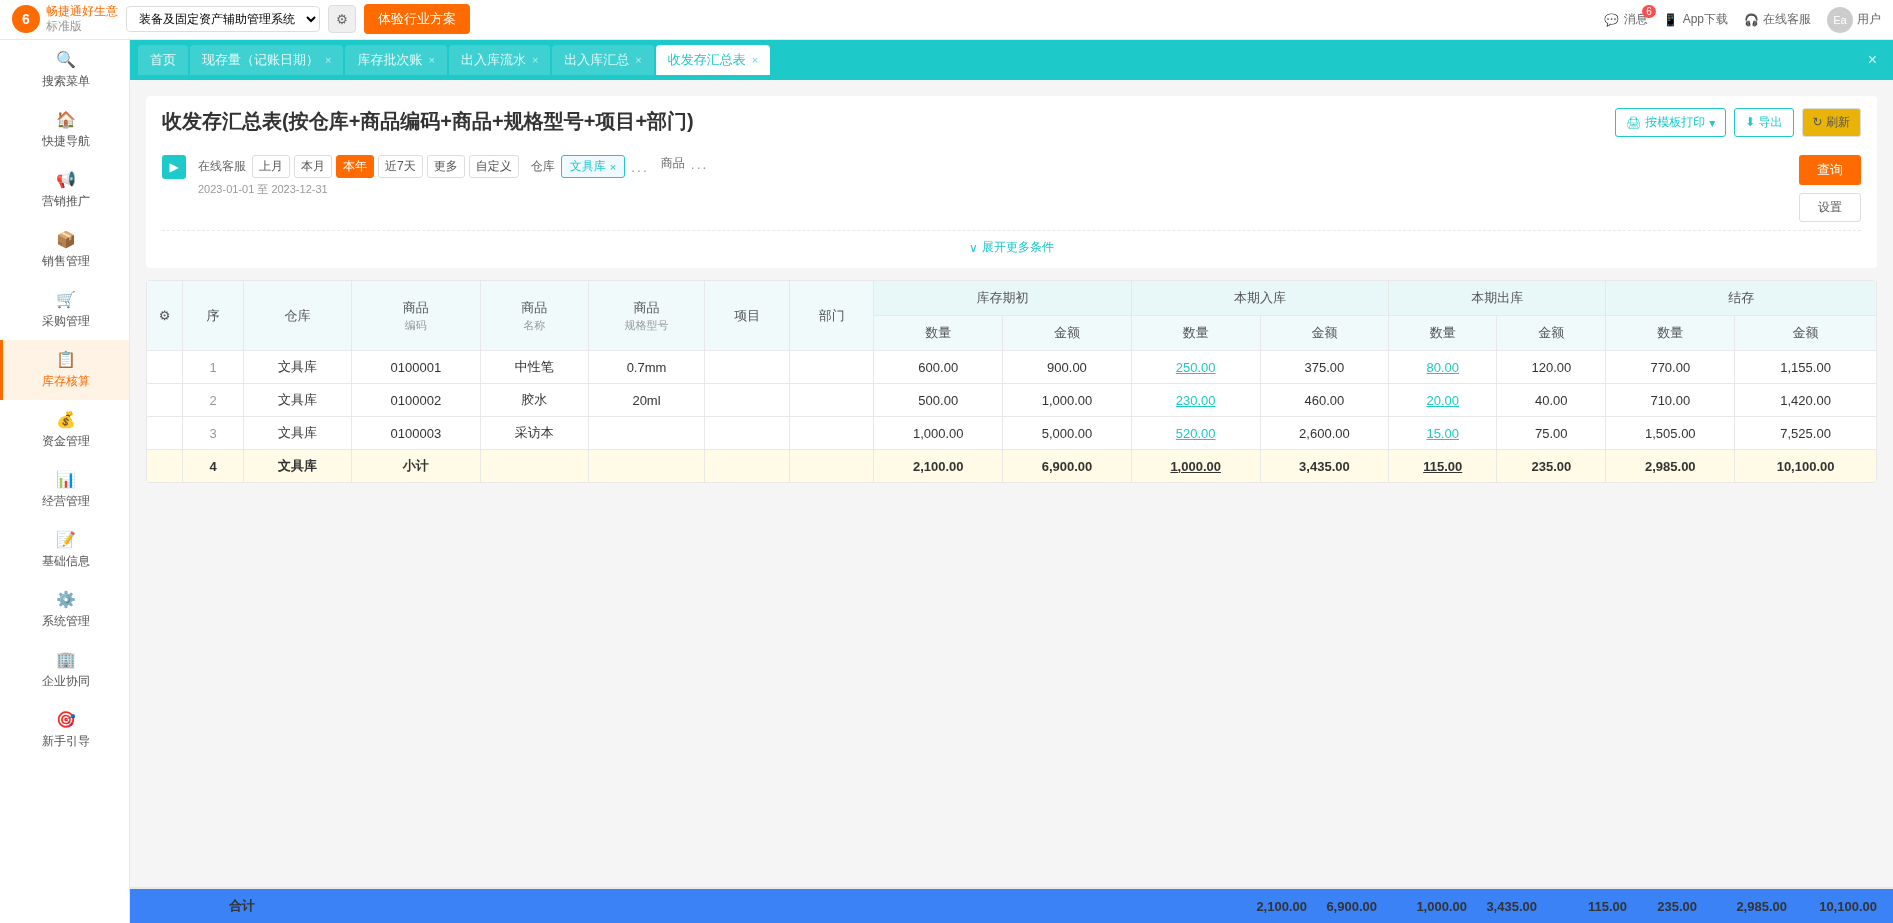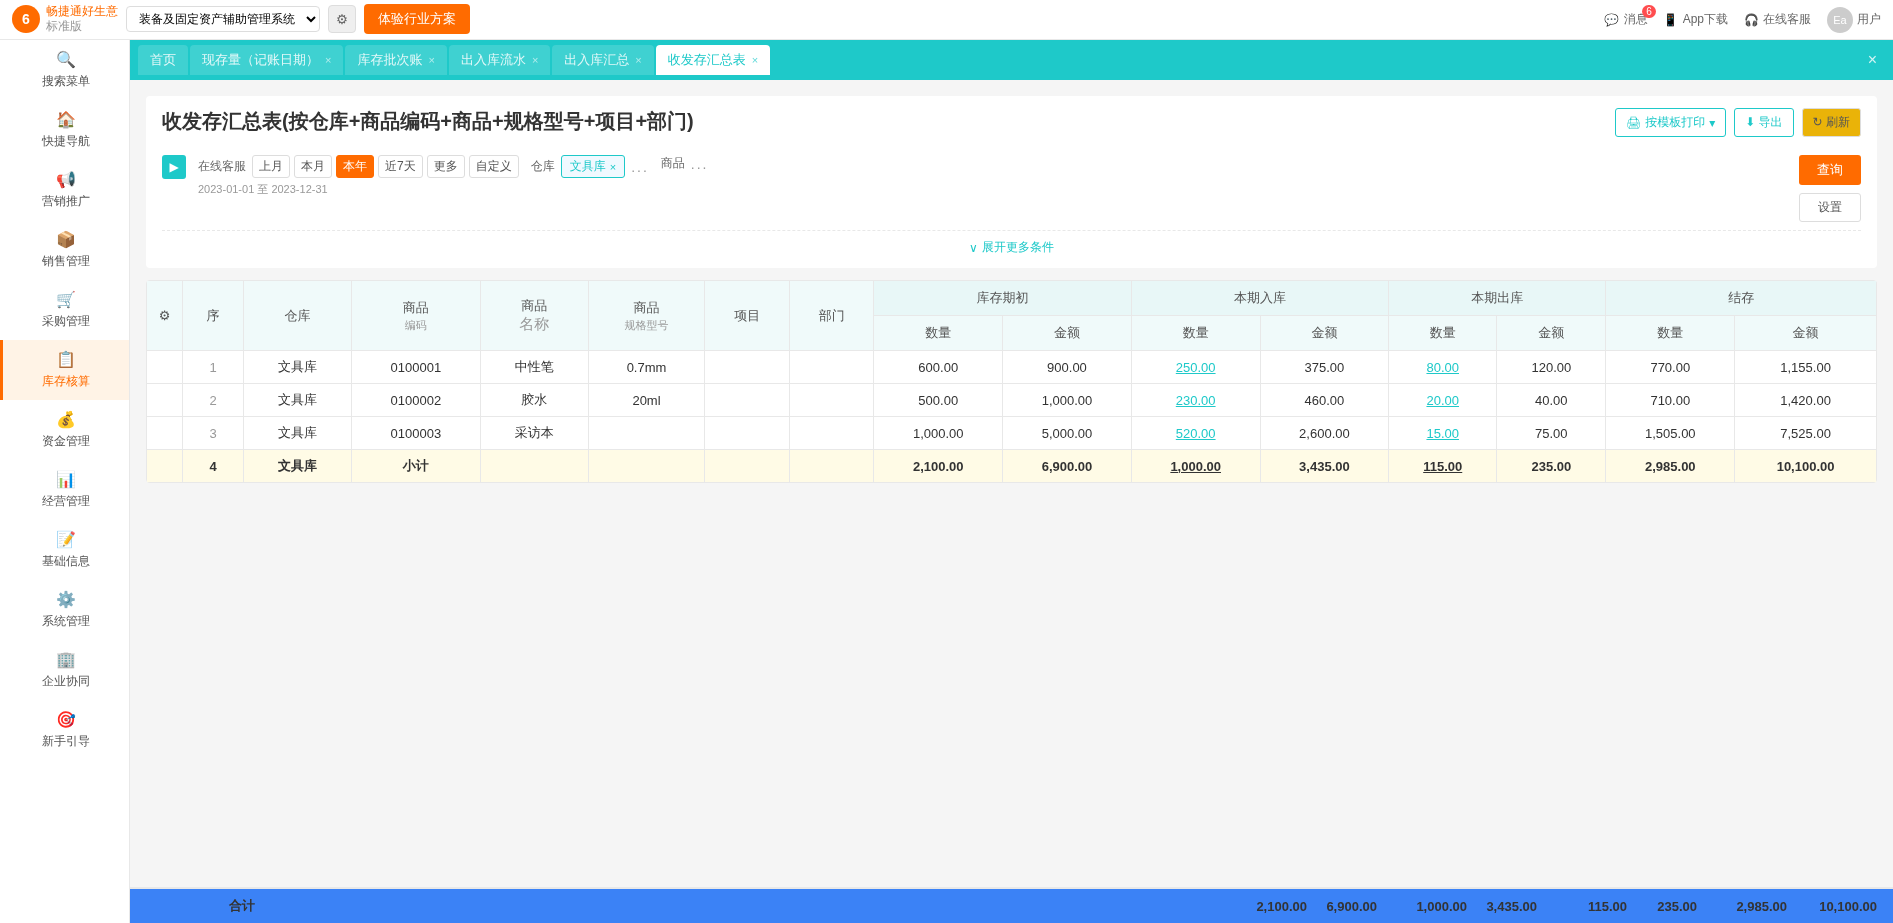--- a/index.html
+++ b/index.html
@@ -266,21 +266,21 @@
         <div class="table-container">
           <table>
             <thead>
               <tr>
                 <th rowspan="2" class="settings-icon-cell">
                   <span>⚙</span>
                 </th>
                 <th rowspan="2">序</th>
                 <th rowspan="2">仓库</th>
                 <th rowspan="2">商品<br><span style="font-size:11px;color:#999;">编码</span></th>
-                <th rowspan="2">商品<br><span style="font-size:15px;color:#999;">名称</span></th>
+                <th rowspan="2">商品<br><span style="font-size:11px;color:#999;">名称</span></th>
                 <th rowspan="2">商品<br><span style="font-size:11px;color:#999;">规格型号</span></th>
                 <th rowspan="2">项目</th>
                 <th rowspan="2">部门</th>
                 <th colspan="2" class="th-group">库存期初</th>
                 <th colspan="2" class="th-group">本期入库</th>
                 <th colspan="2" class="th-group">本期出库</th>
                 <th colspan="2" class="th-group">结存</th>
               </tr>
               <tr>
                 <th>数量</th>

